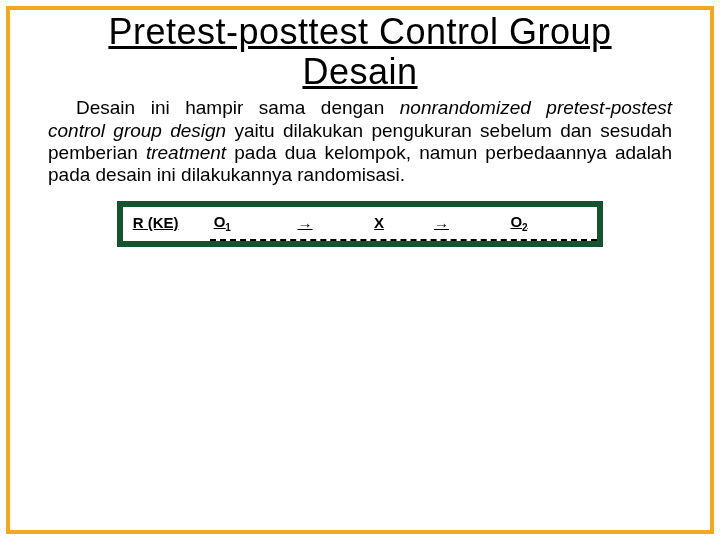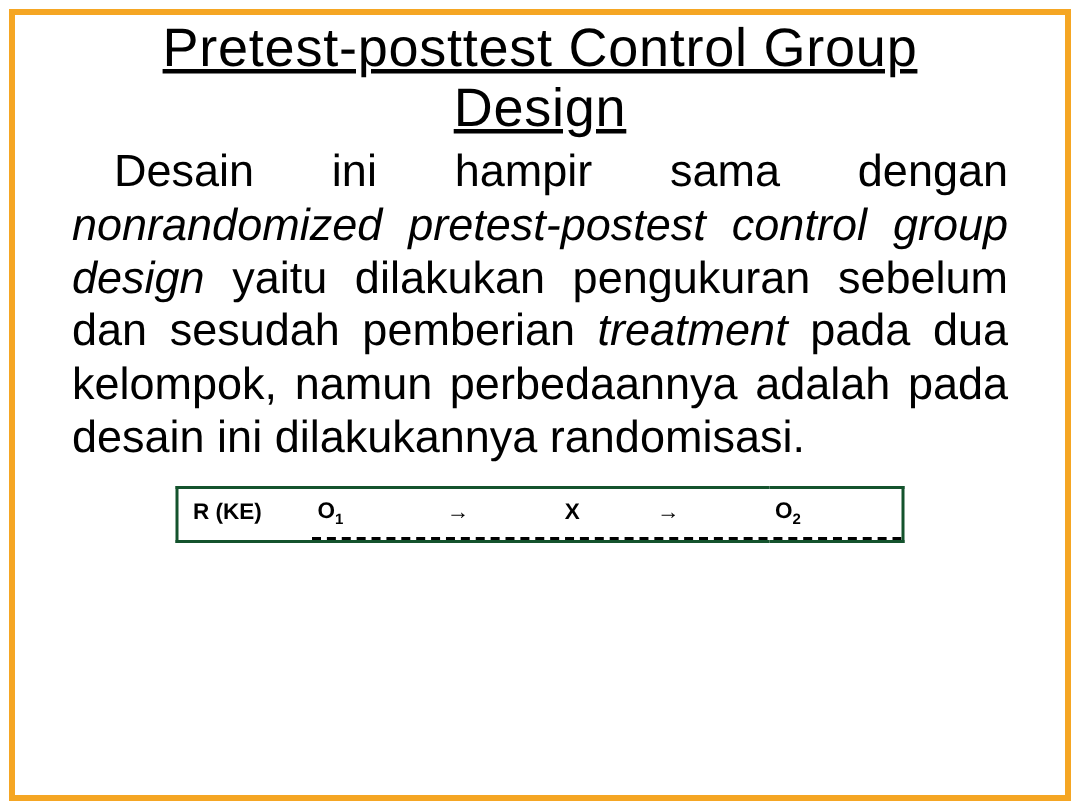--- a/index.html
+++ b/index.html
@@ -25,21 +25,21 @@
     text-align: center;
     font-size: 36px;
     line-height: 1.1;
     text-decoration: underline;
     font-weight: normal;
     color: #000;
     margin-bottom: 6px;
     letter-spacing: 0.5px;
   }
   .para {
-    font-size: 30px;
+    font-size: 19px;
     line-height: 1.18;
     text-align: justify;
     color: #000;
     text-indent: 28px;
   }
   .ital { font-style: italic; }
   .table-wrap {
     margin: 14px auto 0 auto;
     width: 78%;
   }
@@ -47,21 +47,21 @@
     width: 100%;
     border-collapse: collapse;
   }
   table td, table th {
     font-family: Arial, sans-serif;
     font-size: 15px;
     font-weight: bold;
     padding: 6px 4px;
     color: #000;
   }
-  table { border: 2px solid #14532d; }
+  table { border: 6px solid #14532d; text-decoration: underline; }
   .rowlabel { text-align: left; padding-left: 10px; width: 90px; }
   .sub { font-size: 10px; vertical-align: sub; }
   .divider-row td {
     padding: 0;
     height: 2px;
     position: relative;
   }
   .dashwrap {
     position: relative;
     height: 2px;
@@ -74,21 +74,21 @@
     top: 0;
   }
 </style>
 </head>
 <body>
 
 <div class="frame"></div>
 
 <div class="content">
 
-  <h1 class="title">Pretest-posttest Control Group Design</h1>
+  <h1 class="title">Pretest-posttest Control Group Desain</h1>
 
   <p class="para">
     <span>Desain ini hampir sama dengan </span><span class="ital">nonrandomized pretest-postest control group design</span><span> yaitu dilakukan pengukuran sebelum dan sesudah pemberian </span><span class="ital">treatment</span><span> pada dua kelompok, namun perbedaannya adalah pada desain ini dilakukannya randomisasi.</span>
   </p>
 
   <div class="table-wrap">
     <table>
       <tbody>
           <tr>
         <td class="rowlabel">R (KE)</td>

